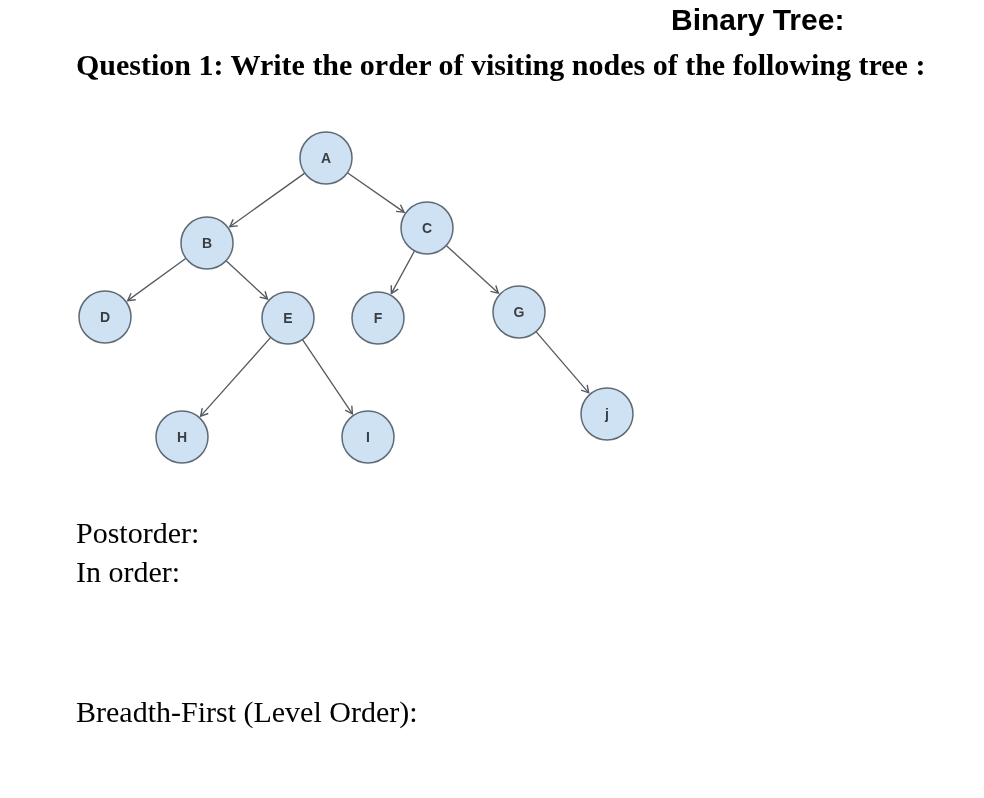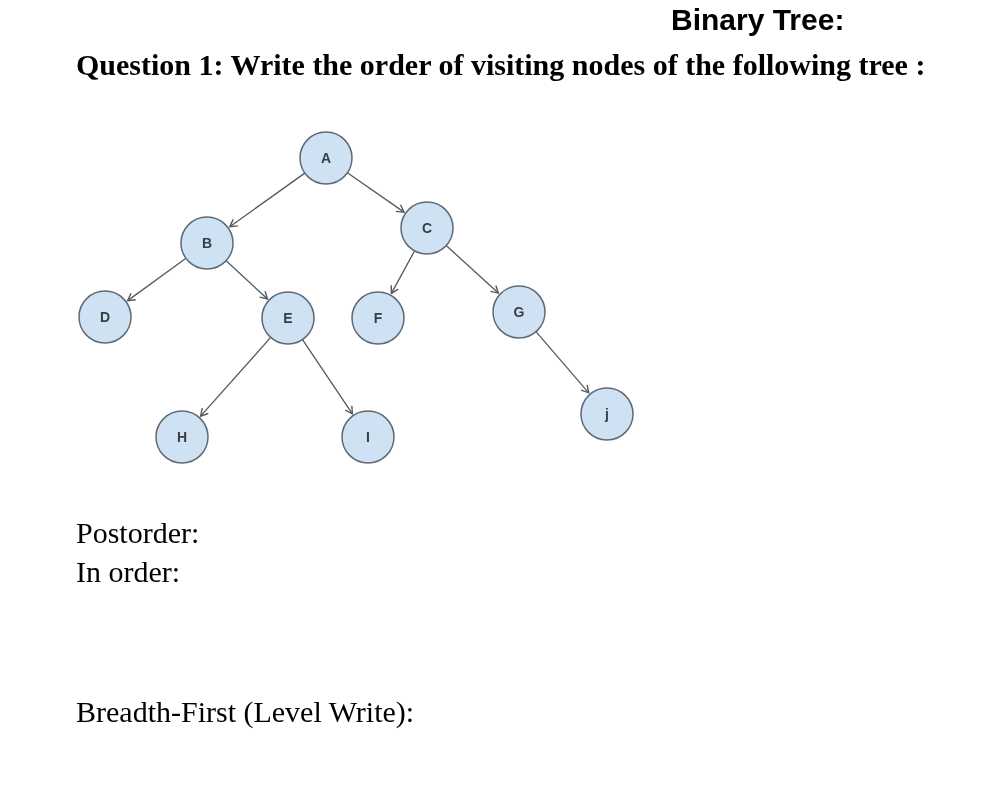--- a/index.html
+++ b/index.html
@@ -99,15 +99,15 @@
       <text x="368" y="437" dy="0.35em" text-anchor="middle" font-family="&quot;Liberation Sans&quot;, sans-serif" font-size="14" font-weight="bold" fill="#3a3e42">I</text>
       <circle cx="607" cy="414" r="26" fill="#cfe2f3" stroke="#5f6a74" stroke-width="1.5"></circle>
       <text x="607" y="414" dy="0.35em" text-anchor="middle" font-family="&quot;Liberation Sans&quot;, sans-serif" font-size="14" font-weight="bold" fill="#3a3e42">j</text>
     </svg>
 
   <div class="answer-label answer-preorder">Postorder:</div>
 
   <div class="answer-label answer-inorder">In order:</div>
 
 
-  <div class="answer-label answer-breadth">Breadth-First (Level Write):</div>
+  <div class="answer-label answer-breadth">Breadth-First (Level Order):</div>
 
 </div>
 
 </body></html>

